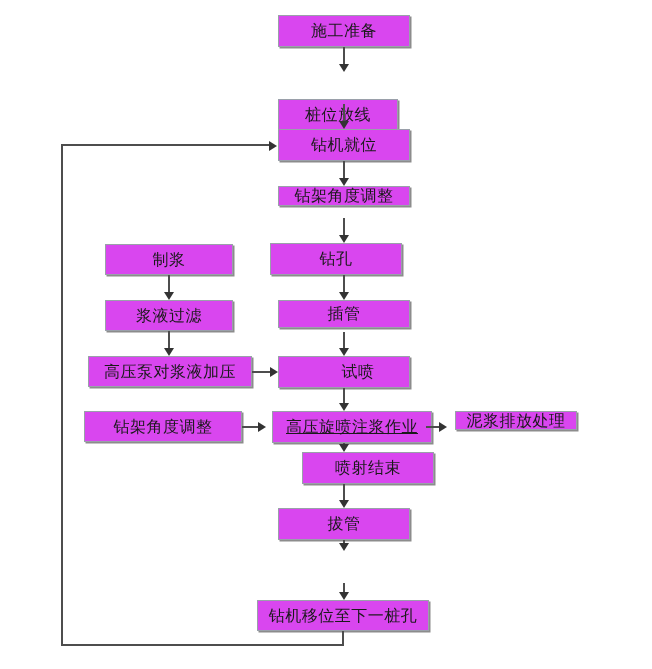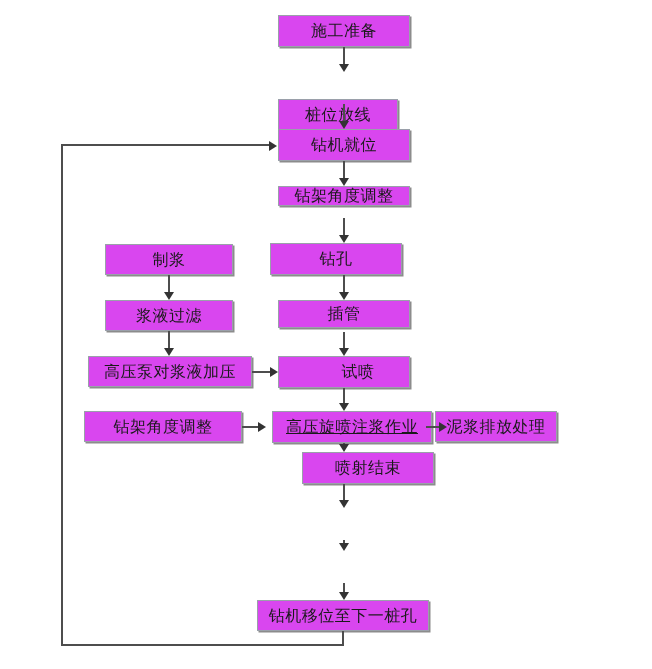--- a/index.html
+++ b/index.html
@@ -72,33 +72,34 @@
   <div class="node" style="left:270px; top:243px; width:132px; height:32px;">钻孔</div>
 
   <div class="node" style="left:278px; top:300px; width:132px; height:28px;">插管</div>
 
   <div class="node" style="left:278px; top:356px; width:132px; height:32px;padding-left:28px;">试喷</div>
 
   <div class="node" style="left:272px; top:411px; width:160px; height:32px;text-decoration:underline;">高压旋喷注浆作业</div>
 
   <div class="node" style="left:278px; top:452px; width:132px; height:32px;margin-left:24px;">喷射结束</div>
 
+  <div class="node" style="left:278px; top:508px; width:132px; height:32px;">拔管</div>
 
 
   <div class="node" style="left:105px; top:244px; width:128px; height:31px;">制浆</div>
 
   <div class="node" style="left:257px; top:600px; width:172px; height:31px;">钻机移位至下一桩孔</div>
 
   <div class="node" style="left:105px; top:300px; width:128px; height:31px;">浆液过滤</div>
 
   <div class="node" style="left:88px; top:356px; width:164px; height:31px;">高压泵对浆液加压</div>
 
   <div class="node" style="left:84px; top:411px; width:158px; height:31px;">钻架角度调整</div>
 
-  <div class="node" style="left:435px; top:411px; width:122px; height:31px;">泥浆排放处理</div>
+  <div class="node" style="left:455px; top:411px; width:122px; height:19px;">泥浆排放处理</div>
 
   <div class="edge-v" style="left:343px; top:47px; height:17px;"></div>
   <div class="arrowhead arrow-down" style="left:339px; top:64px;"></div>
 
   <div class="edge-v" style="left:343px; top:104px; height:17px;"></div>
   <div class="arrowhead arrow-down" style="left:339px; top:121px;"></div>
 
   <div class="edge-v" style="left:343px; top:161px; height:17px;"></div>
   <div class="arrowhead arrow-down" style="left:339px; top:178px;"></div>
 

